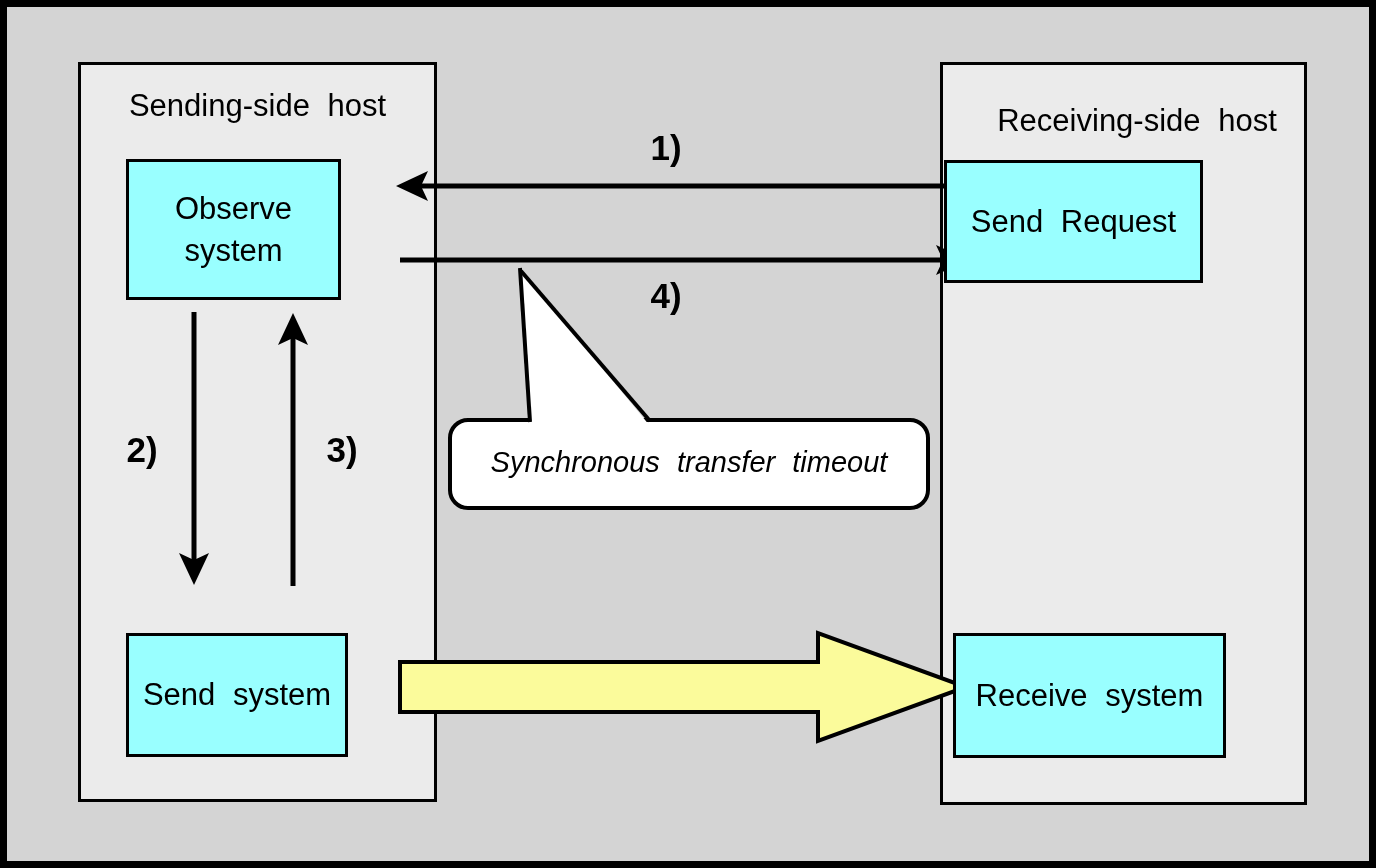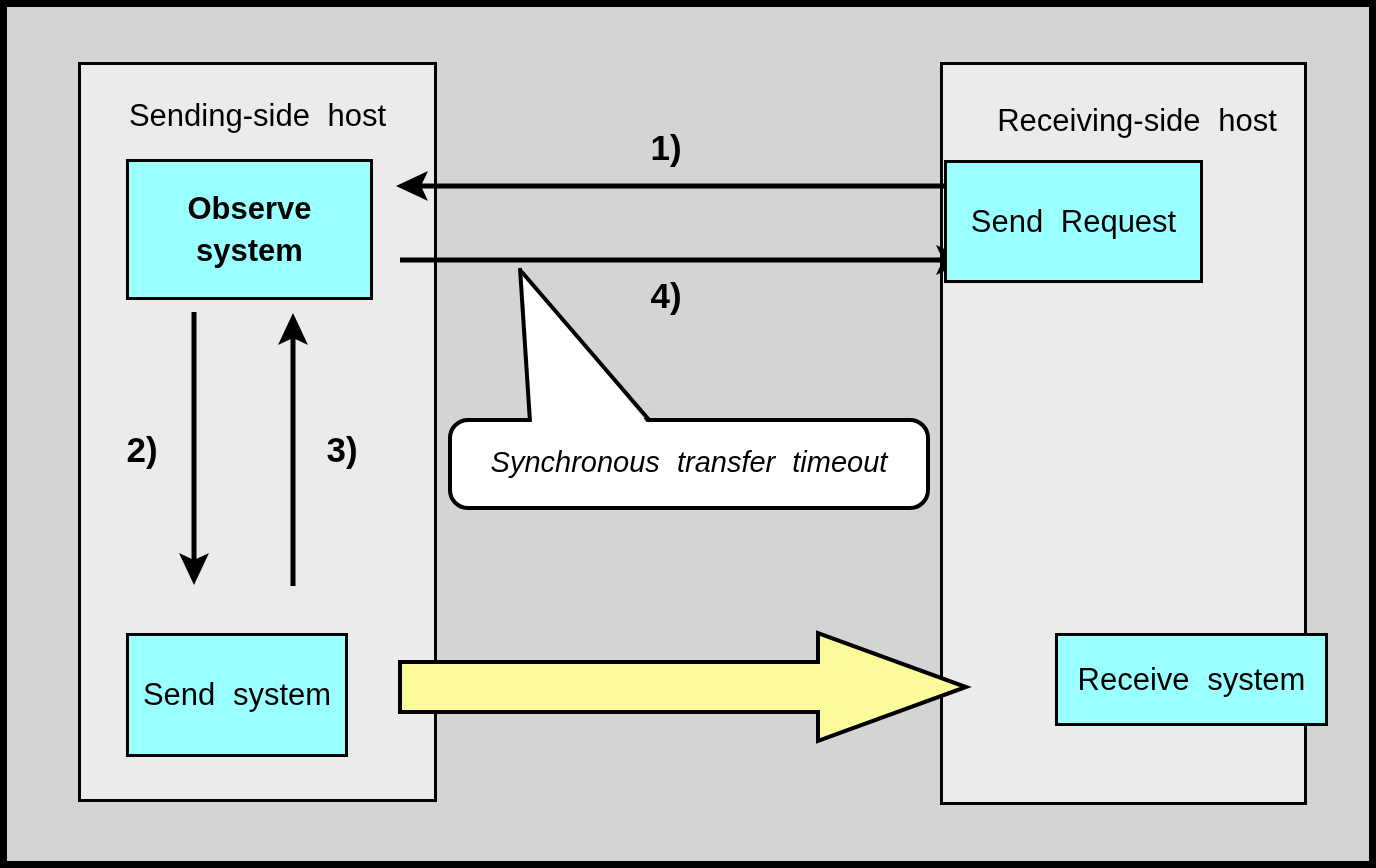--- a/index.html
+++ b/index.html
@@ -24,39 +24,39 @@
   }
   .host-sending   { left: 71px;  top: 55px; width: 359px; height: 740px; }
   .host-receiving { left: 933px; top: 55px; width: 367px; height: 743px; }
 
   .host-title {
     position: absolute;
     text-align: center;
     font-size: 31px;
     line-height: 36px;
   }
-  .host-title-sending   { left: 71px;  top: 81px; width: 359px; margin-top: 10px; }
+  .host-title-sending   { left: 71px;  top: 81px; width: 359px; }
   .host-title-receiving { left: 933px; top: 96px; width: 394px; }
 
   .node {
     position: absolute;
     background: var(--node-fill, #99FFFF);
     border: 3px solid var(--line, #000);
     display: flex;
     align-items: center;
     justify-content: center;
     text-align: center;
     font-size: 31px;
     line-height: 42px;
     white-space: pre-line;
   }
-  .node-observe  { left: 119px;  top: 152px; width: 247px; height: 141px; font-weight: bold; }
+  .node-observe  { left: 119px;  top: 152px; width: 215px; height: 141px; }
   .node-send     { left: 119px;  top: 626px; width: 222px; height: 124px; }
   .node-request  { left: 937px;  top: 153px; width: 259px; height: 123px; }
-  .node-receive  { left: 1048px;  top: 626px; width: 273px; height: 93px; }
+  .node-receive  { left: 946px;  top: 626px; width: 273px; height: 125px; }
 
   .step-label {
     position: absolute;
     width: 130px;
     text-align: center;
     font-size: 35px;
     font-weight: bold;
     line-height: 40px;
   }
   .step-1 { left: 594px; top: 121px; }

